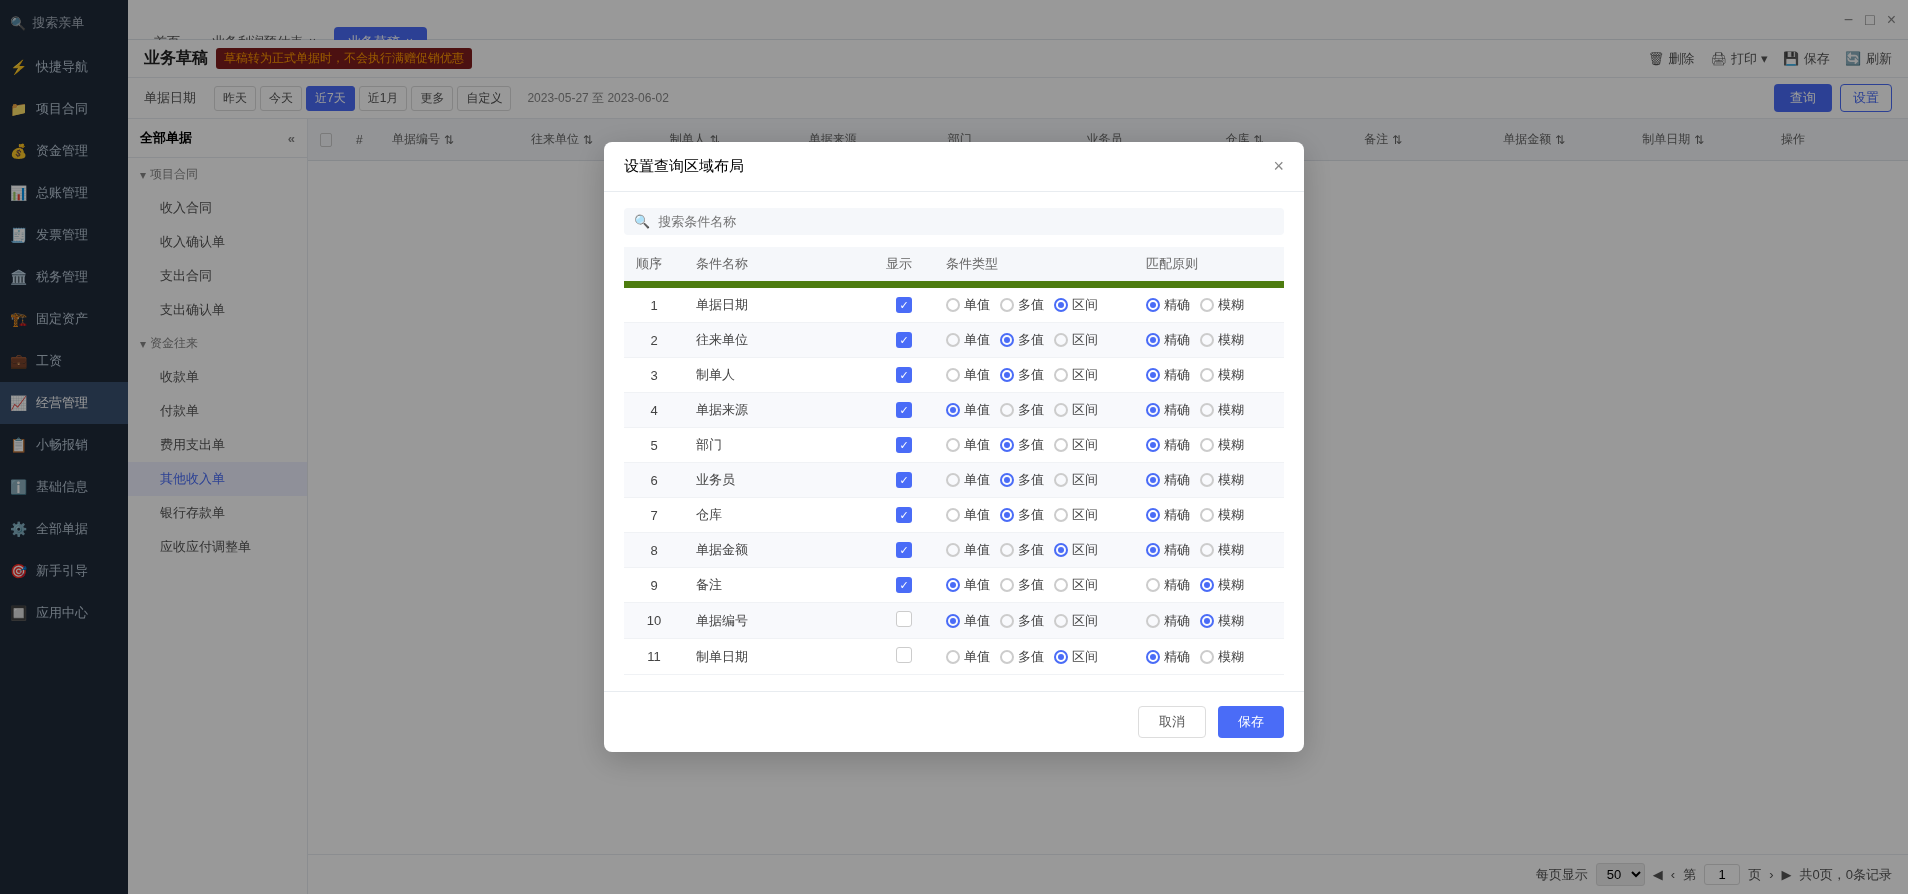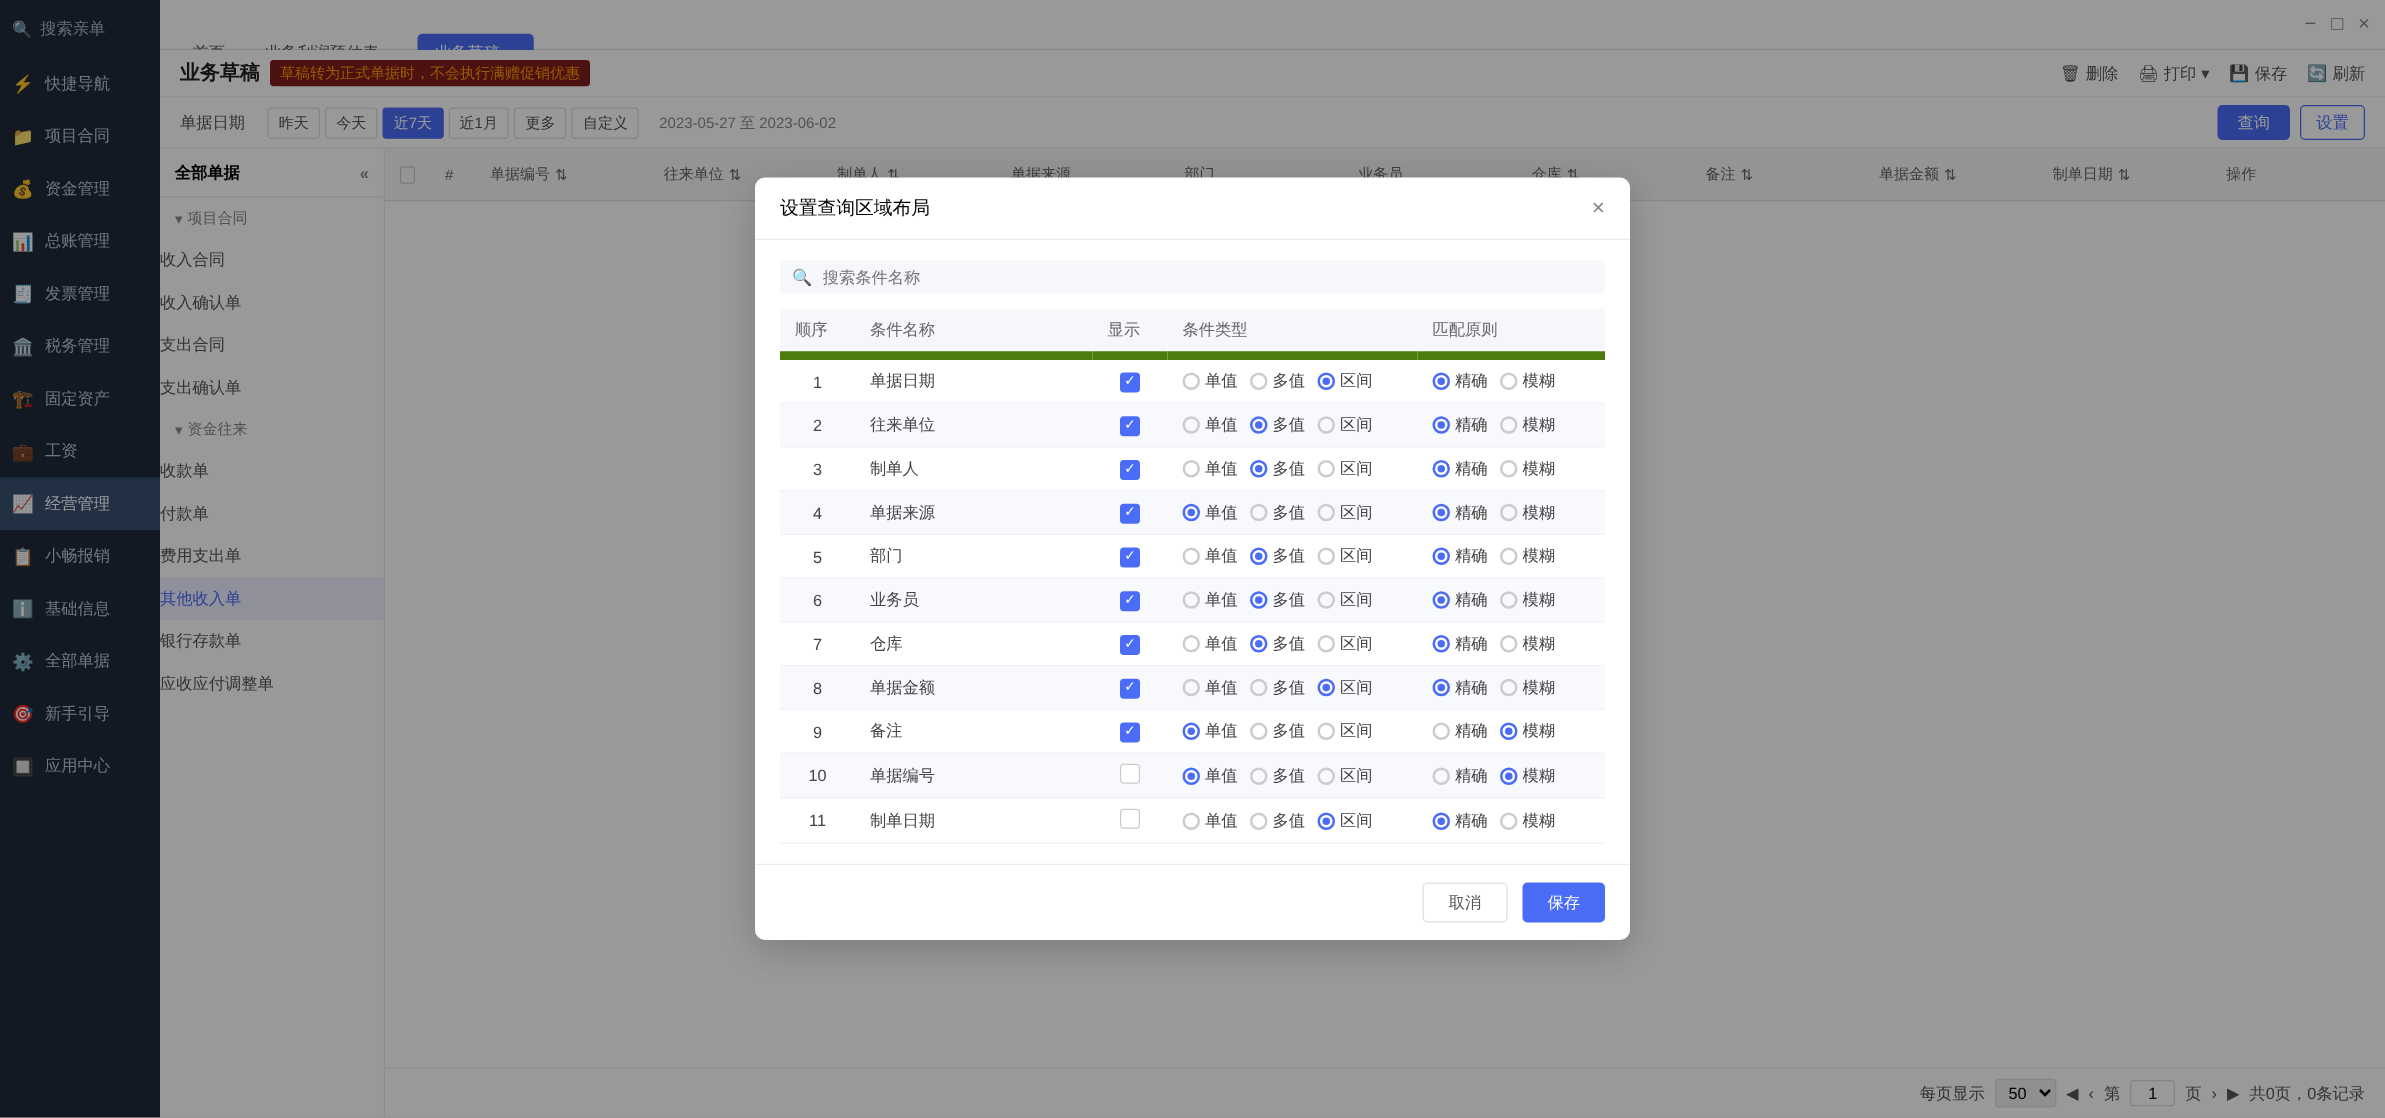--- a/index.html
+++ b/index.html
@@ -123,21 +123,21 @@
     .panel-header {
       padding: 10px 12px;
       display: flex;
       align-items: center;
       justify-content: space-between;
       border-bottom: 1px solid #e8ecf0;
       font-weight: 700;
     }
     .panel-collapse { cursor: pointer; color: #888; }
     .tree-item {
-      padding: 8px 0;
+      padding: 8px 32px;
       cursor: pointer;
       color: #555;
       font-size: 13px;
       display: flex;
       align-items: center;
       gap: 4px;
     }
     .tree-item.active { background: #eef1ff; color: #4a6cf7; }
     .tree-group { padding: 8px 12px; color: #888; font-size: 12px; display: flex; align-items: center; gap: 4px; cursor: pointer; }
 

